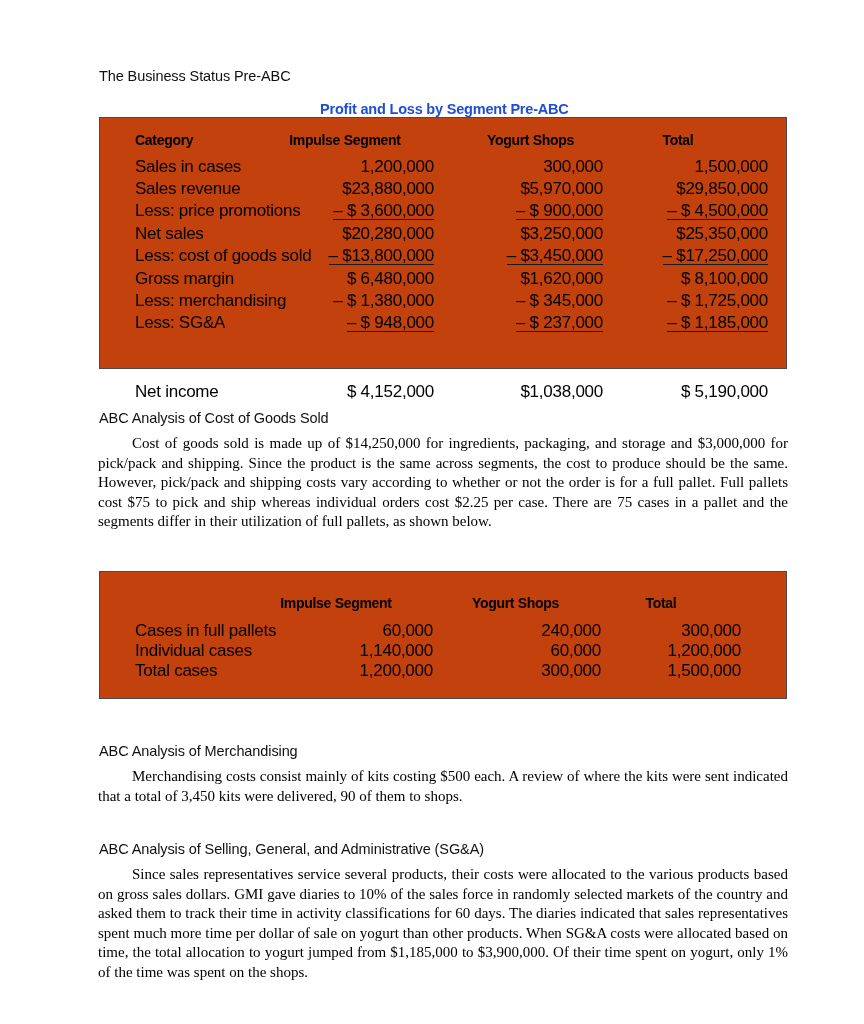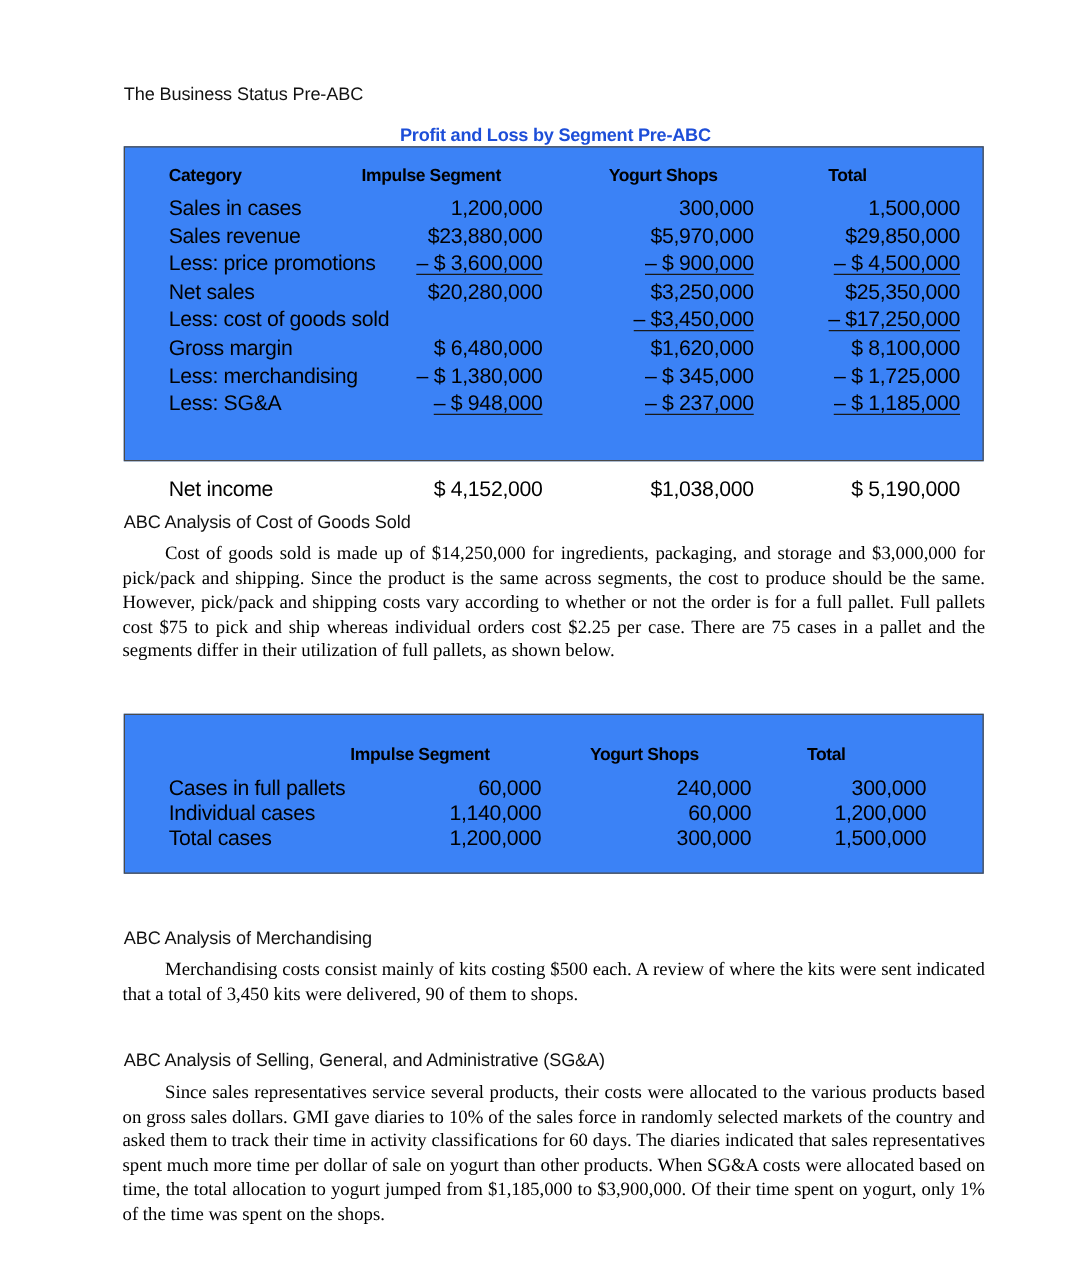--- a/index.html
+++ b/index.html
@@ -45,21 +45,21 @@
     text-align: justify;
     text-justify: inter-word;
     text-indent: 34px;
     color: #000;
   }
 
   
   .tbl-box {
     position: absolute;
     border: 1px solid #4a4a4a;
-    background: #3b82f6;
+    background: #c2410c;
     box-sizing: border-box;
   }
   .tbl-title {
     position: absolute;
     font-family: Liberation Sans, sans-serif;
     font-weight: bold;
     font-size: 14.5px;
     letter-spacing: -0.2px;
     white-space: nowrap;
     color: #1d4ed8;
@@ -158,20 +158,21 @@
         <div class="cell num c-tot ruled"><span>– $ 4,500,000</span></div>
       </div>
       <div class="row" style="top: 104.7px;">
         <div class="cell lbl">Net sales</div>
         <div class="cell num c-imp">$20,280,000</div>
         <div class="cell num c-yog">$3,250,000</div>
         <div class="cell num c-tot">$25,350,000</div>
       </div>
       <div class="row" style="top: 127.1px;">
         <div class="cell lbl">Less: cost of goods sold</div>
+        <div class="cell num c-imp ruled"><span>– $13,800,000</span></div>
         <div class="cell num c-yog ruled"><span>– $3,450,000</span></div>
         <div class="cell num c-tot ruled"><span>– $17,250,000</span></div>
       </div>
       <div class="row" style="top: 149.5px;">
         <div class="cell lbl">Gross margin</div>
         <div class="cell num c-imp">$ 6,480,000</div>
         <div class="cell num c-yog">$1,620,000</div>
         <div class="cell num c-tot">$ 8,100,000</div>
       </div>
       <div class="row" style="top: 171.9px;">

